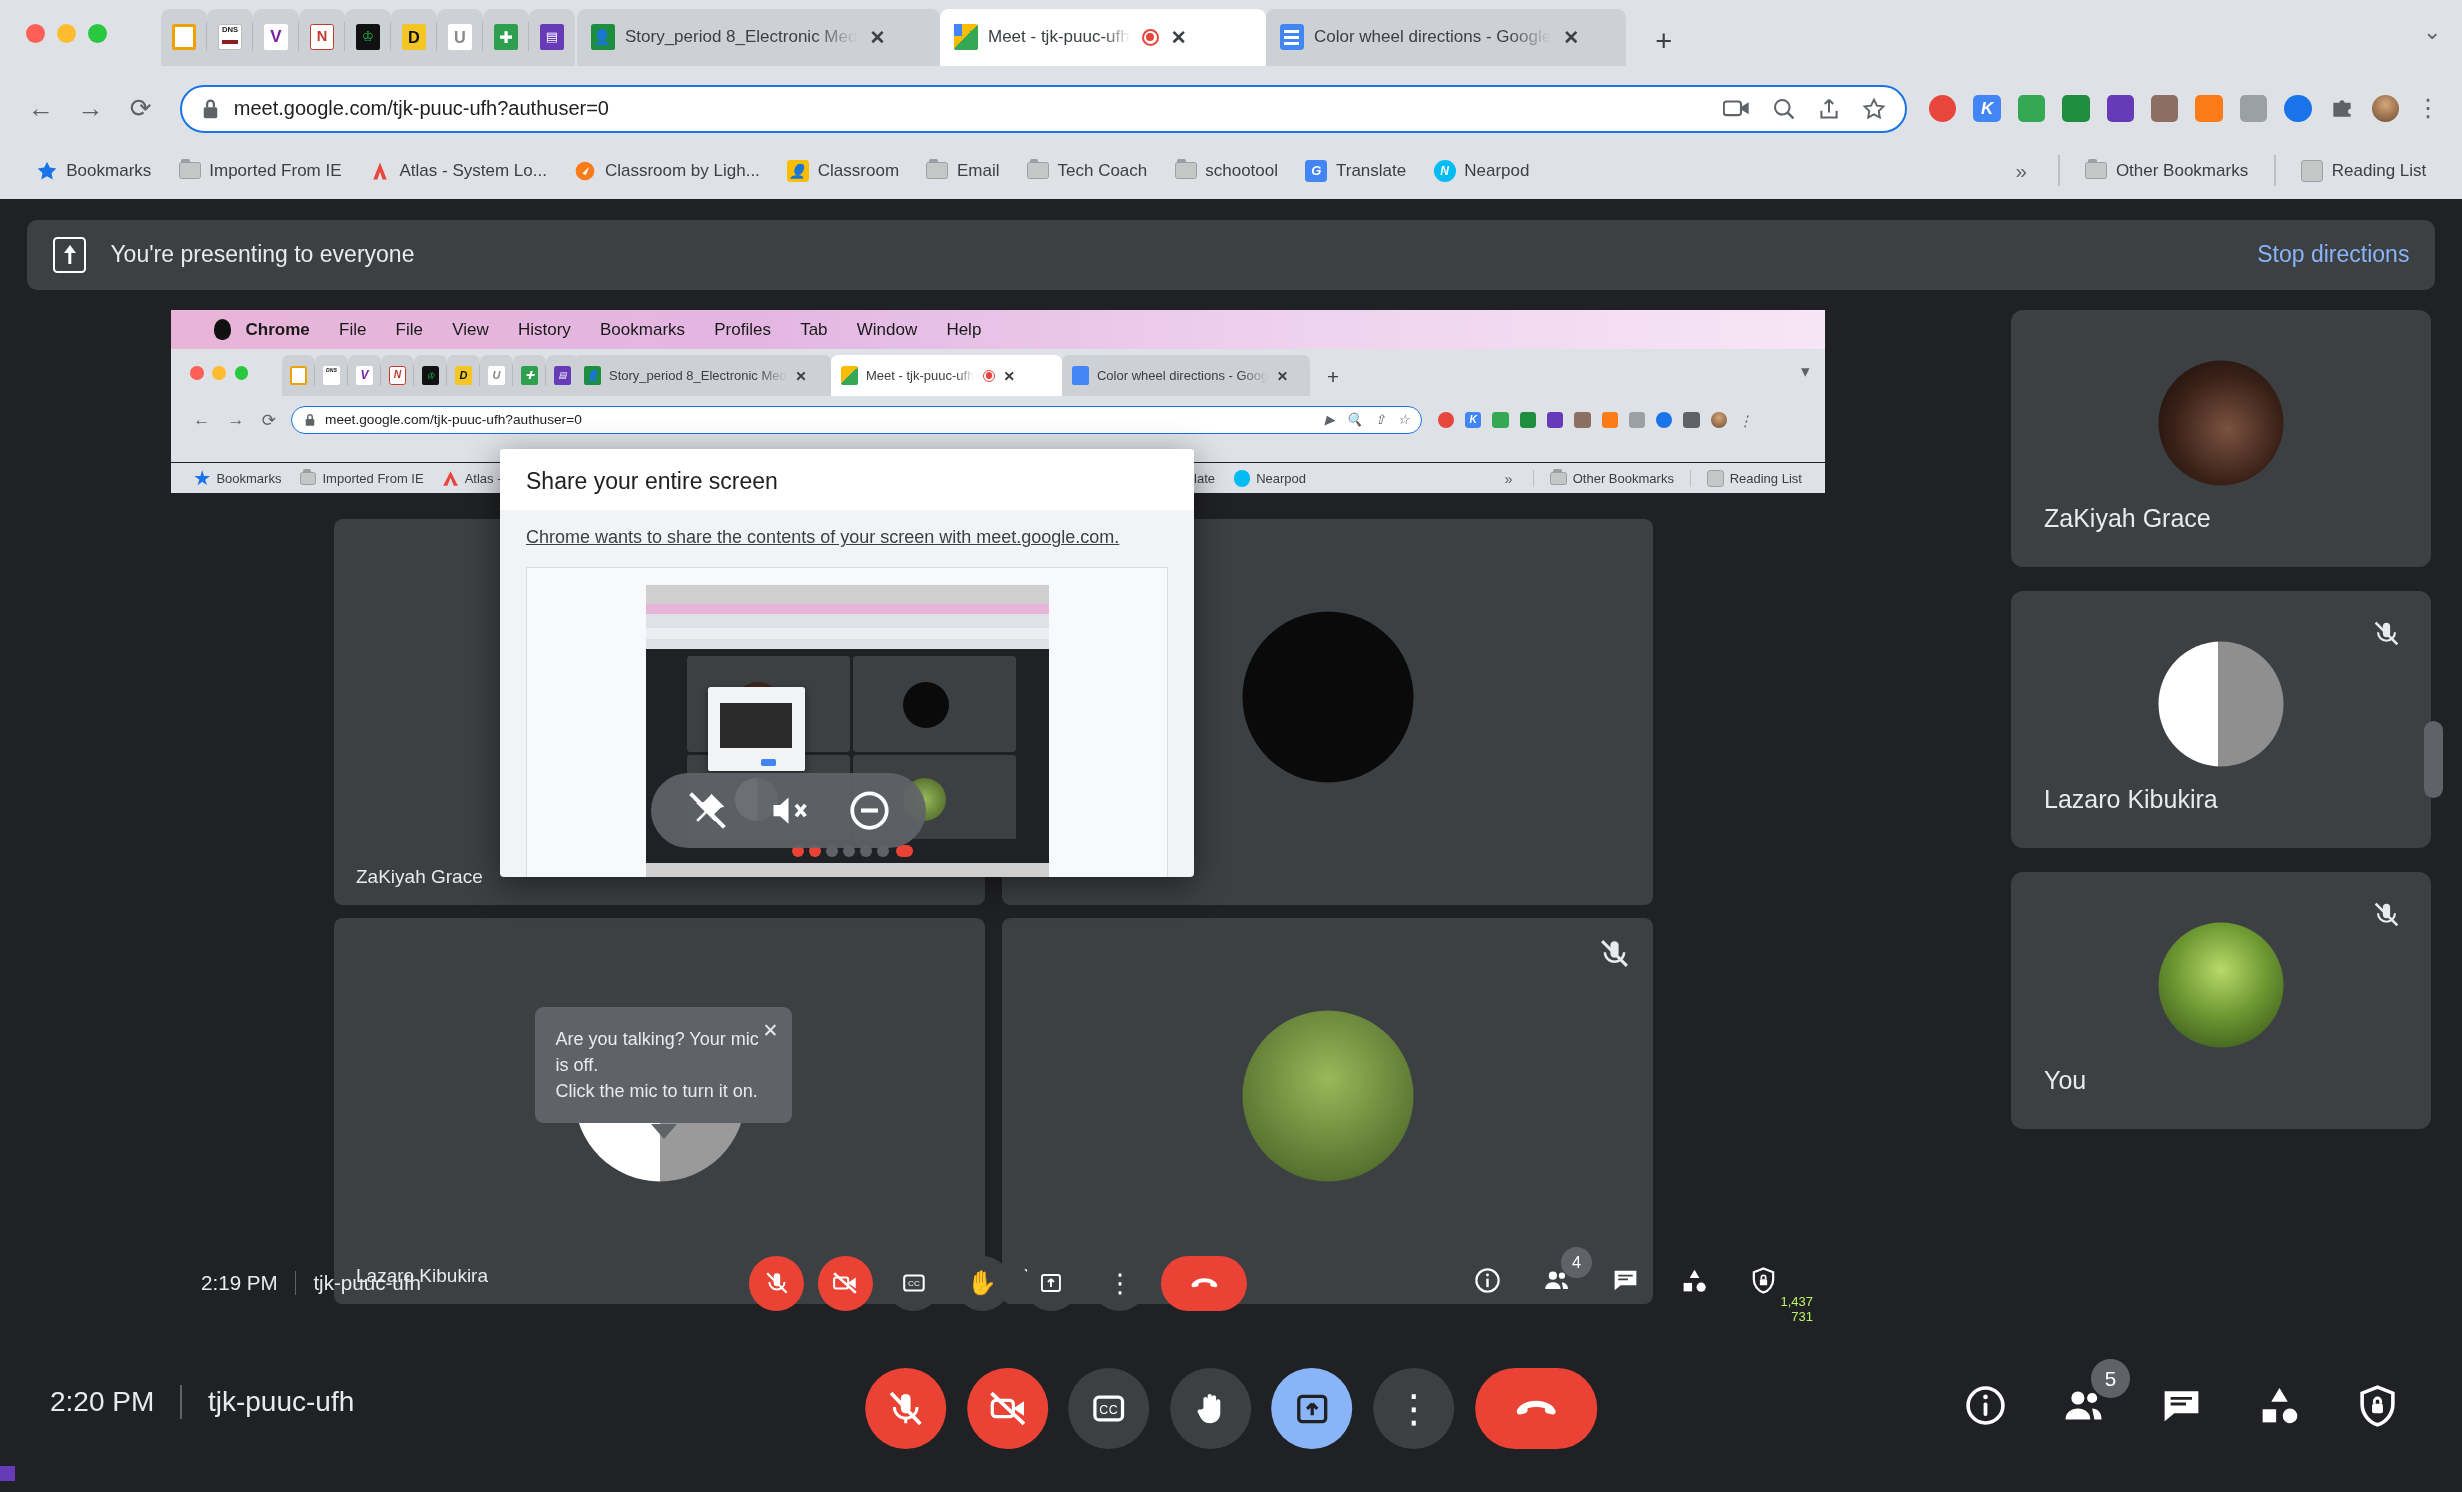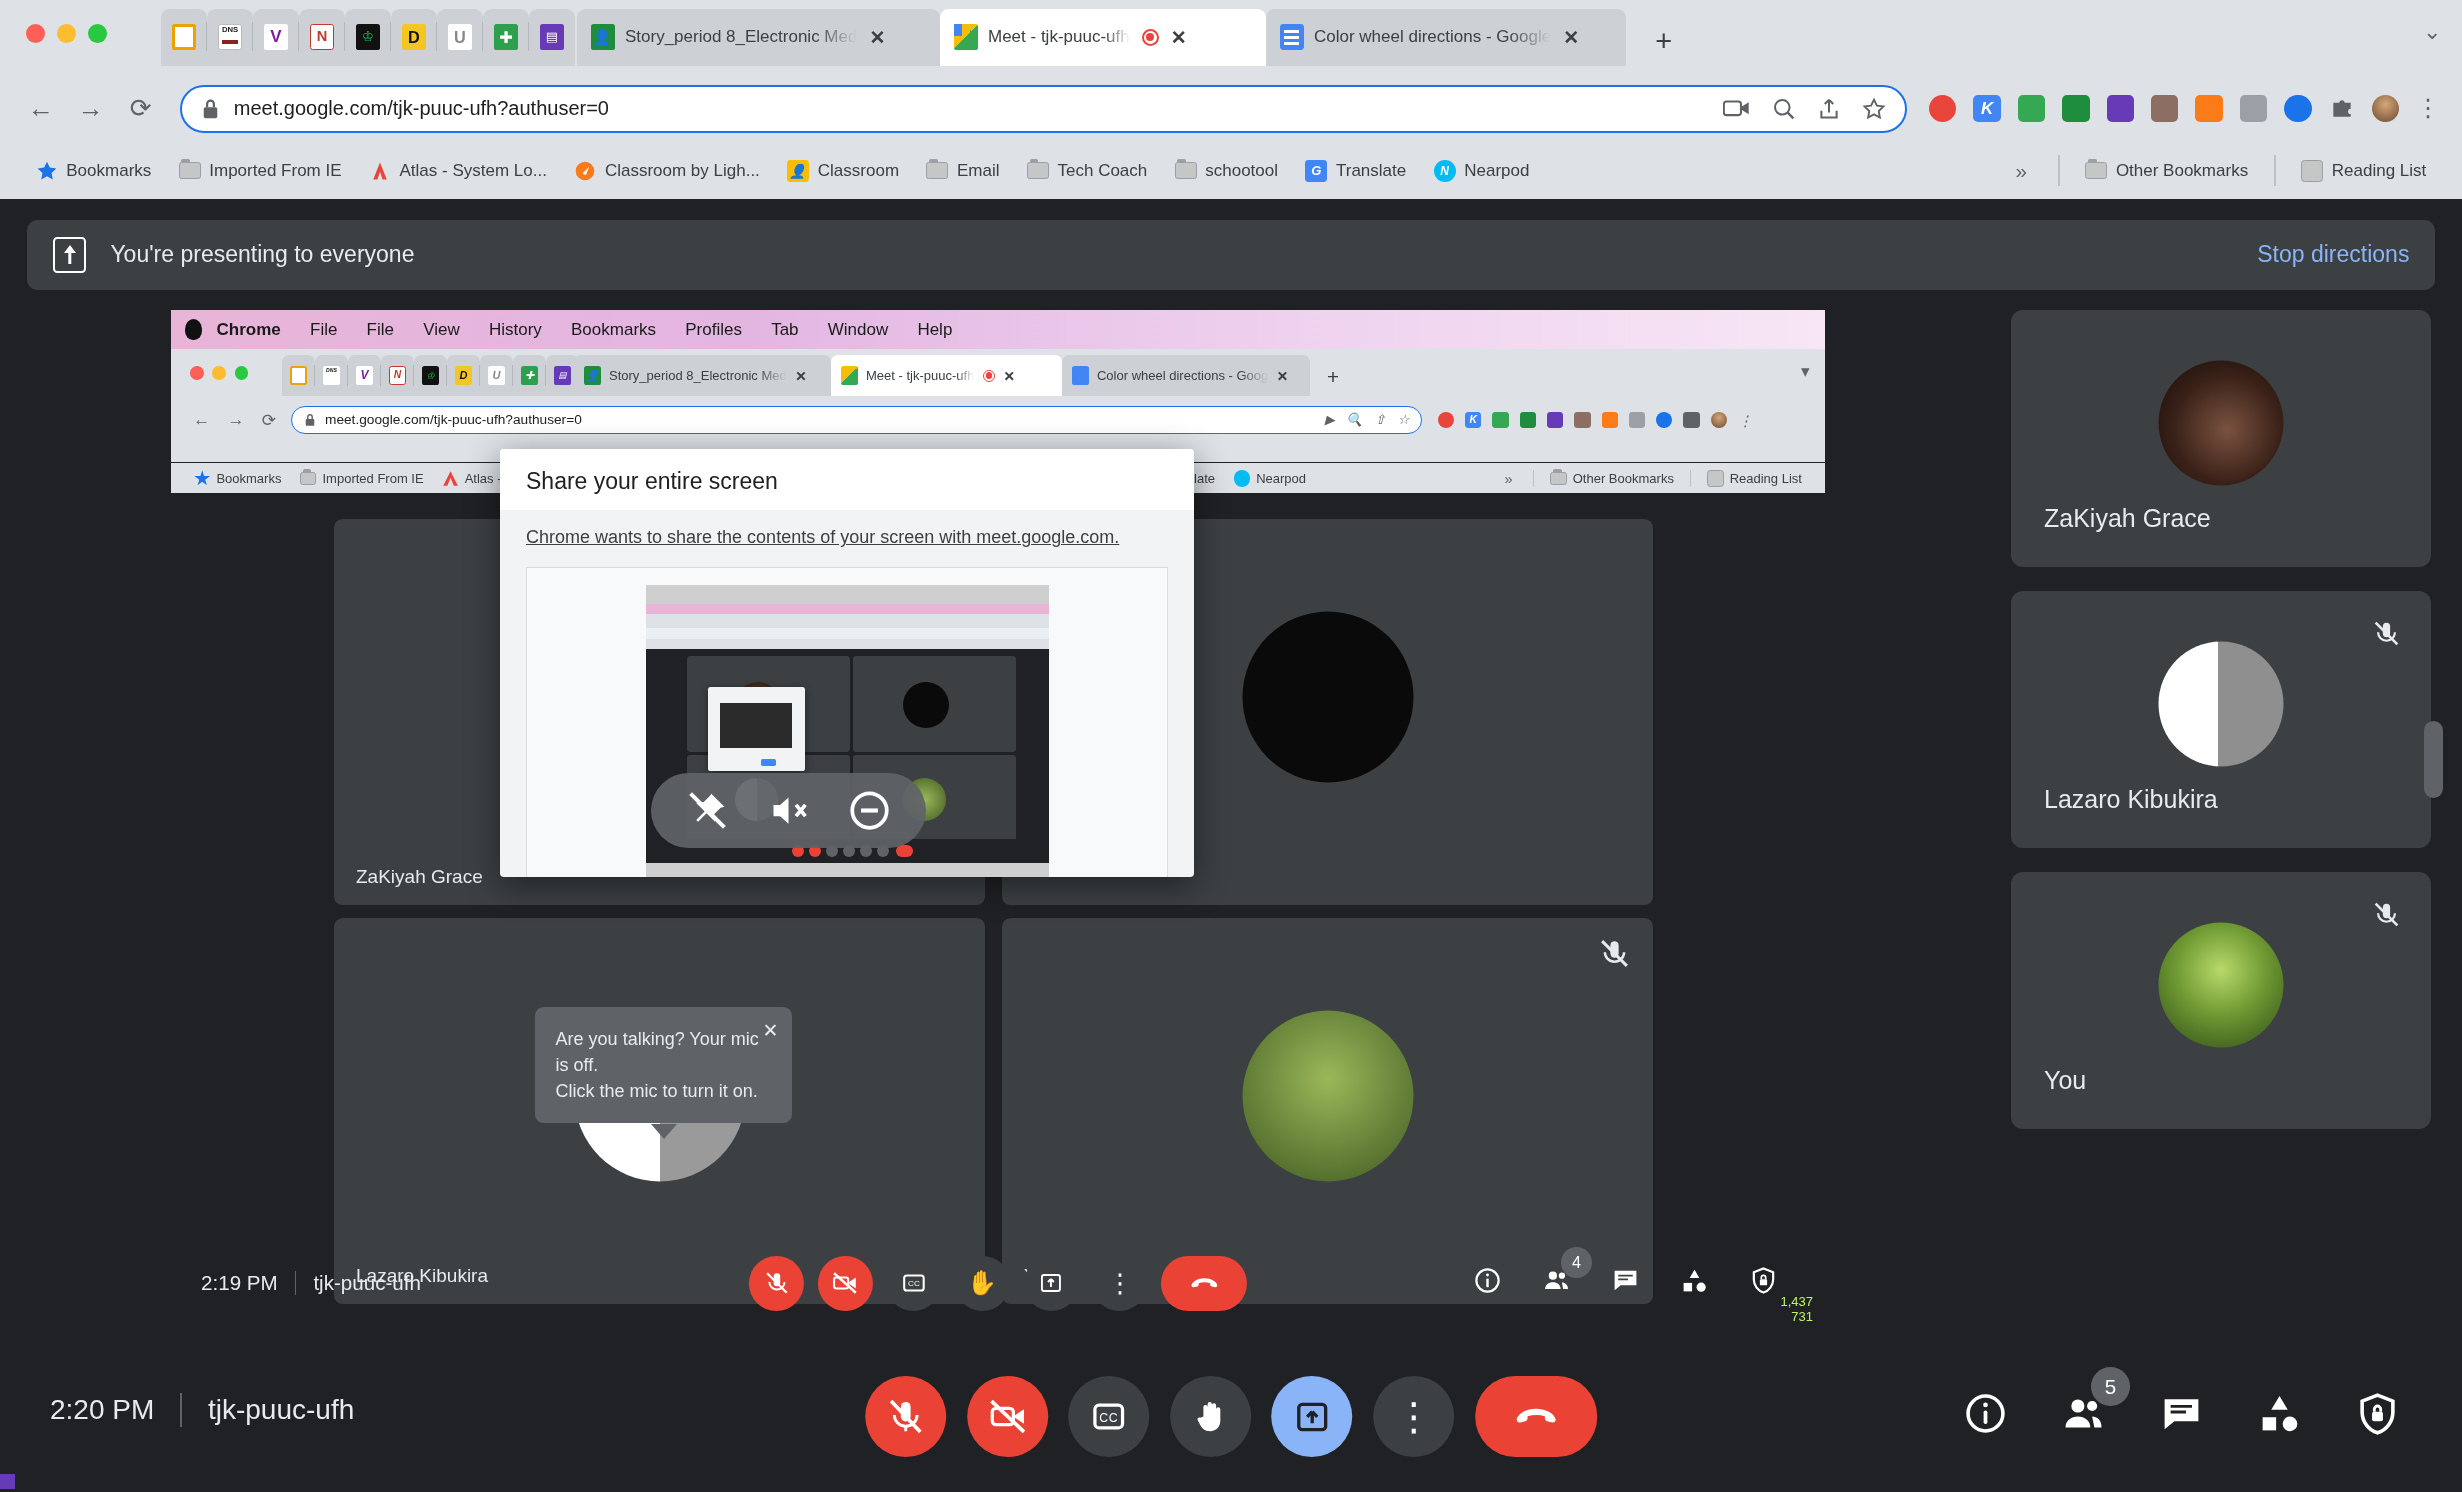--- a/index.html
+++ b/index.html
@@ -98,21 +98,21 @@
   .stage { position:absolute; left:171px; top:111px; width:1654px; height:1020px; }
   .shared {
     position:absolute; left:0; top:0; width:1654px; height:1020px; overflow:hidden;
     background:#202124;
   }
 
   
   .inner-menubar {
     position:absolute; left:0; top:0; width:1654px; height:39px;
     background: linear-gradient(90deg,#e8b5d8 0%, #e3b6e2 35%, #efd3ef 70%, #f7e6f5 100%);
-    display:flex; align-items:center; padding-left:14px; gap:0;
+    display:flex; align-items:center; padding-left:43px; gap:0;
   }
   .inner-menubar .mi { font-size:17px; color:#1a1a1a; padding:0 14.6px; white-space:nowrap;}
   .inner-menubar .mi.bold { font-weight:bold; }
   .apple { width:17px;height:20.6px;background:#111;border-radius:50% 50% 45% 45%; position:relative;}
 
   .inner-chrome { position:absolute; left:0; top:39px; width:1654px; height:113px; background:#dee1e6; }
   .inner-tabstrip { position:relative; height:53px; }
   .inner-traffic{ position:absolute; left:19px; top:17px; display:flex; gap:8.6px;}
   .inner-traffic div{ width:13.7px;height:13.7px;border-radius:50%; }
   .inner-pins { position:absolute; left:111px; top:6px; display:flex;}
@@ -198,21 +198,21 @@
   .rail{ position:absolute; right:31px; top:111px; width:420px; }
   .rail-tile{ width:420px; height:257px; background:#3c4043; border-radius:12px; position:relative; margin-bottom:24px;}
   .rail-tile .nm{ position:absolute; left:33px; bottom:34px; color:#e8eaed; font-size:25px;}
   .rail-av{ position:absolute; left:50%; top:44%; transform:translate(-50%,-50%);
             width:125px;height:125px;border-radius:50%; overflow:hidden;}
   .rail-mute{ position:absolute; right:19px; top:17px; width:51px;height:51px;border-radius:50%;
               background:rgba(60,64,67,.95); display:flex;align-items:center;justify-content:center;}
   .rail-scrollthumb{ position:absolute; right:-12px; top:411px; width:19px;height:77px;border-radius:9.4px;background:#5f6368;}
 
   
-  .bottom{ position:absolute; left:0; bottom:4px; width:2462px; height:146px; }
+  .bottom{ position:absolute; left:0; bottom:12px; width:2462px; height:146px; }
   .b-left{ position:absolute; left:50px; top:50px; color:#e8eaed; font-size:28px; display:flex;align-items:center;gap:26px;}
   .b-sep{ width:1.7px;height:34px;background:#5f6368;}
   .b-center{ position:absolute; left:50%; top:33px; transform:translateX(-50%); display:flex; gap:20.6px;}
   .bbtn{ width:81px;height:81px;border-radius:50%;background:#3c4043;display:flex;align-items:center;justify-content:center;}
   .bbtn.red{background:#ea4335;}
   .bbtn.blue{background:#8ab4f8;}
   .bbtn.hangup{width:122px;border-radius:40px;background:#ea4335;}
   .b-right{ position:absolute; right:60px; top:45px; display:flex; gap:48px; align-items:center;}
   .bri{ width:50px;height:50px;display:flex;align-items:center;justify-content:center;position:relative;}
   .bri .badge{ top:-20.6px; right:-22px; min-width:39px;height:39px;border-radius:20px;font-size:20.6px;}

